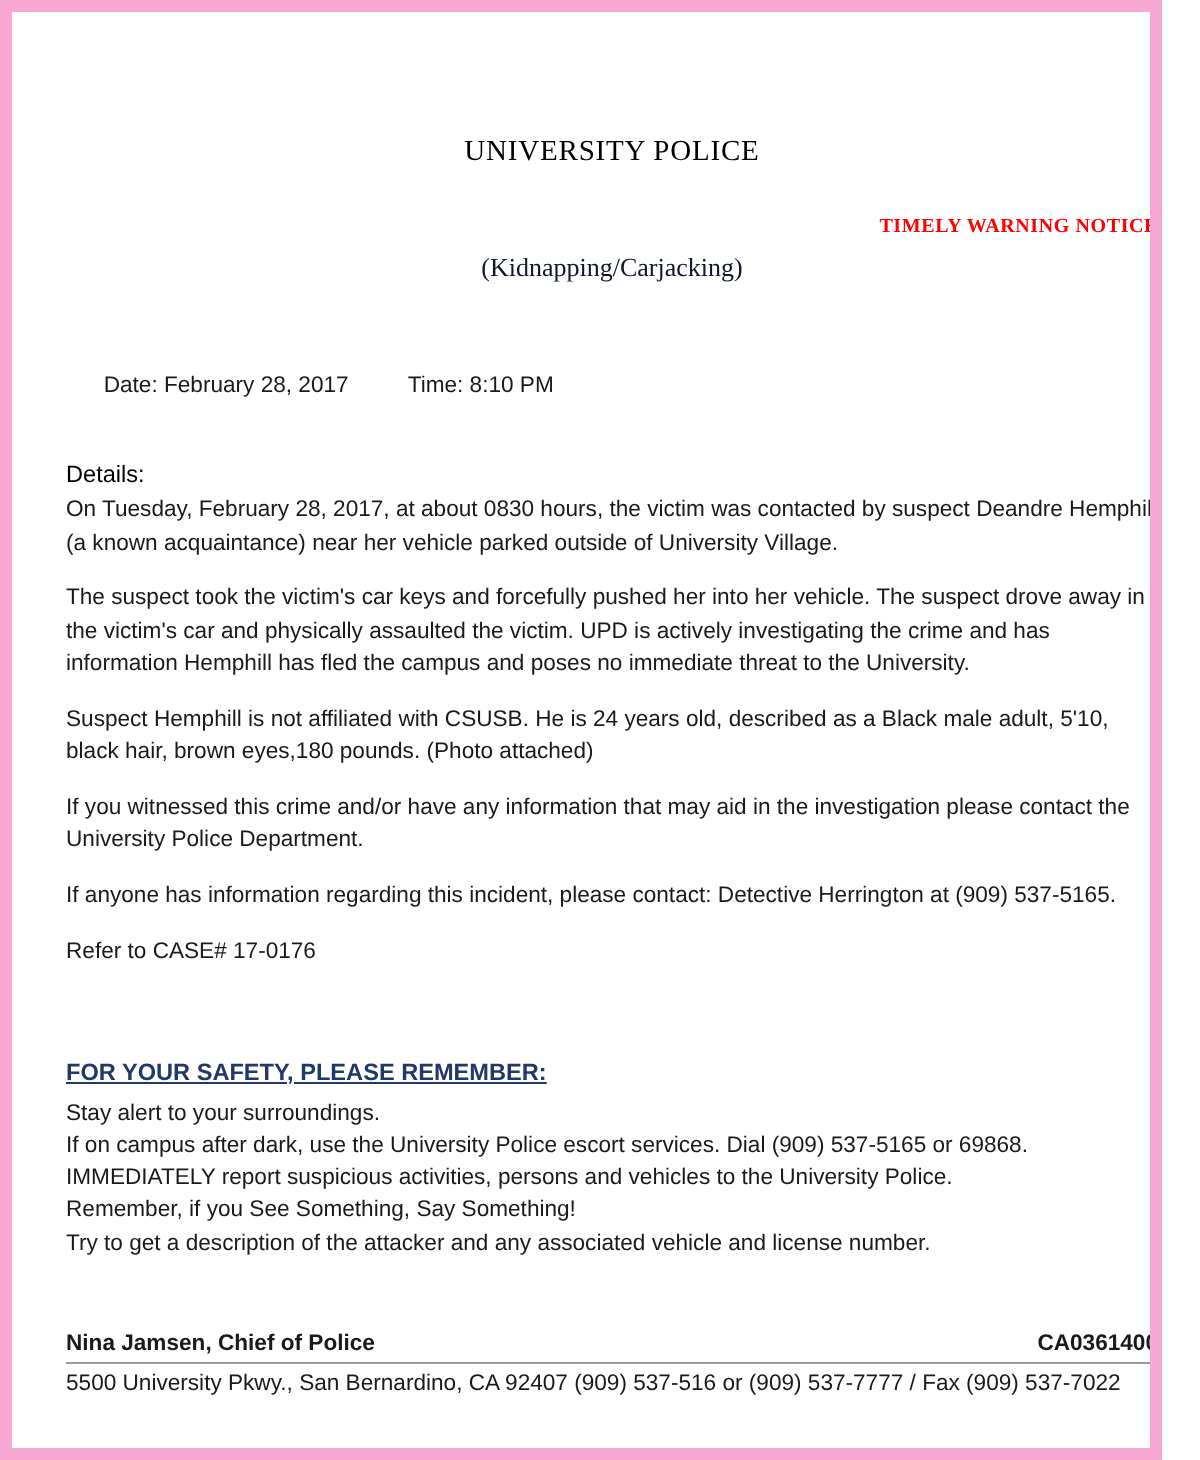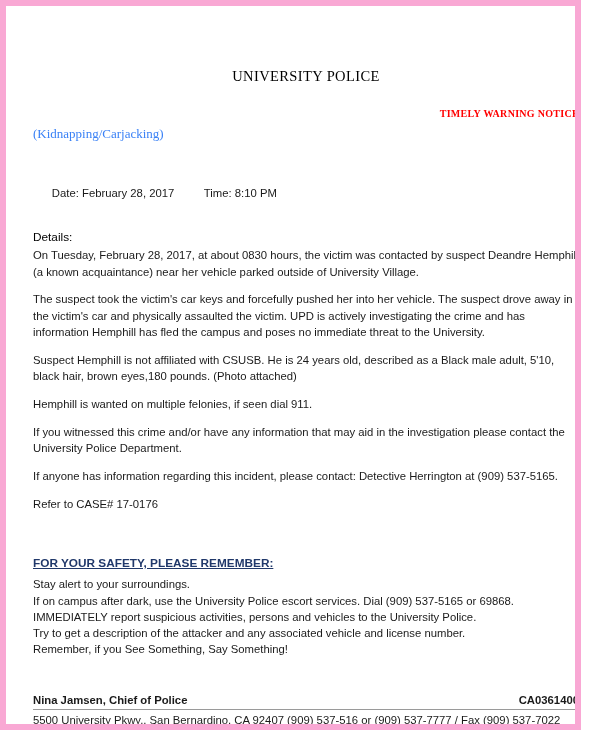--- a/index.html
+++ b/index.html
@@ -45,21 +45,22 @@
     font-weight: bold;
     color: #ff0000;
     text-align: right;
     letter-spacing: 0.3px;
     margin-top: 23px;
     line-height: 1.2;
   }
   .warning-subtitle {
     font-family: "Liberation Serif", serif;
     font-size: 13px;
-    color: #3b82f6;
+    color: #0f172a;
+    text-align: center;
     margin-top: 6px;
     line-height: 1.2;
   }
 
   
   .datetime-row {
     margin-top: 29px;
     font-size: 11.3px;
     color: #1a1a1a;
     line-height: 1.3;
@@ -149,37 +150,36 @@
     </div>
 
     <div class="details-label">Details:</div>
 
     <p class="para tight">On Tuesday, February 28, 2017, at about 0830 hours, the victim was contacted by suspect Deandre Hemphill (a known acquaintance) near her vehicle parked outside of University Village.</p>
 
     <p class="para">The suspect took the victim's car keys and forcefully pushed her into her vehicle. The suspect drove away in the victim's car and physically assaulted the victim.  UPD is actively investigating the crime and has information Hemphill has fled the campus and poses no immediate threat to the University.</p>
 
     <p class="para">Suspect Hemphill is not affiliated with CSUSB.  He is 24 years old, described as a Black male adult, 5'10, black hair, brown eyes,180 pounds. (Photo attached)</p>
 
-    <p class="para">Hemphill is wanted on multiple felonies, if seen dial 911.</p>
 
     <p class="para">If you witnessed this crime and/or have any information that may aid in the investigation please contact the University Police Department.</p>
 
     <p class="para">If anyone has information regarding this incident, please contact:  Detective Herrington at (909) 537-5165.</p>
 
     <p class="para tight">Refer to CASE# 17-0176</p>
 
     <div>
       <div class="safety-heading">FOR YOUR SAFETY, PLEASE REMEMBER:</div>
 
       <div class="safety-list">
         <div>Stay alert to your surroundings.</div>
         <div>If on campus after dark, use the University Police escort services.  Dial (909) 537-5165 or 69868.</div>
         <div>IMMEDIATELY report suspicious activities, persons and vehicles to the University Police.</div>
+        <div>Remember, if you See Something, Say Something!</div>
         <div>Try to get a description of the attacker and any associated vehicle and license number.</div>
-        <div>Remember, if you See Something, Say Something!</div>
       </div>
     </div>
 
     <div class="footer">
       <div class="footer-row">
         <span>Nina Jamsen, Chief of Police</span>
         <span>CA0361400</span>
       </div>
       <hr class="footer-rule">
       <div class="footer-address">5500 University Pkwy., San Bernardino, CA 92407   (909) 537-516 or (909) 537-7777 / Fax (909) 537-7022</div>

